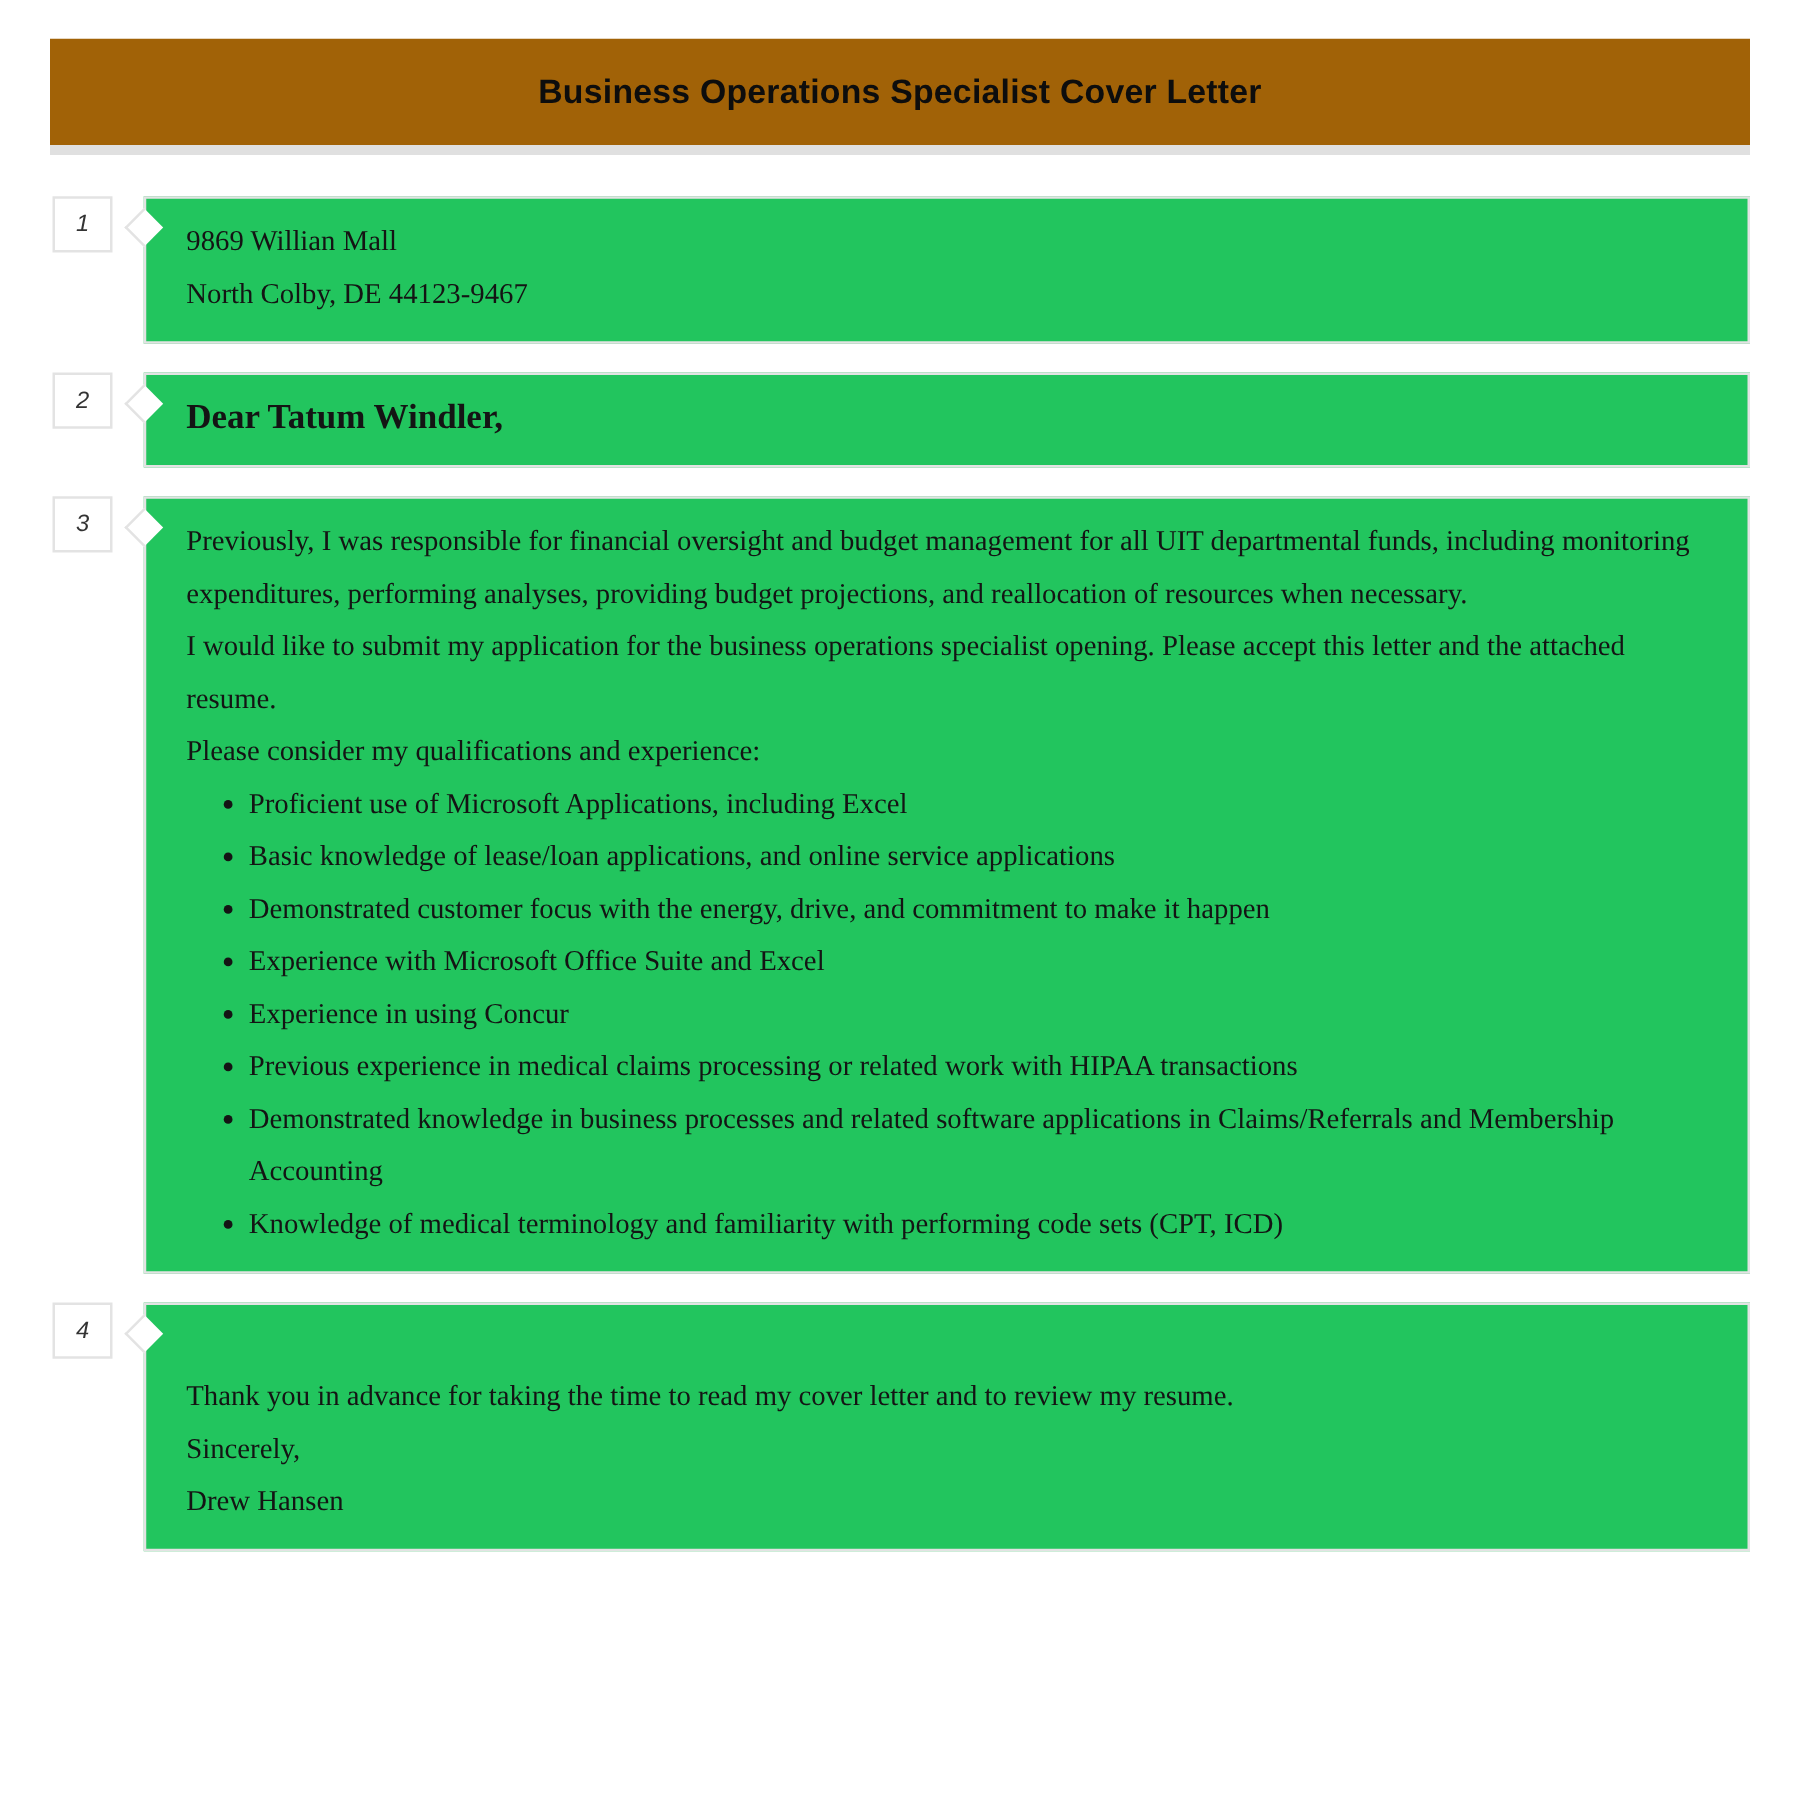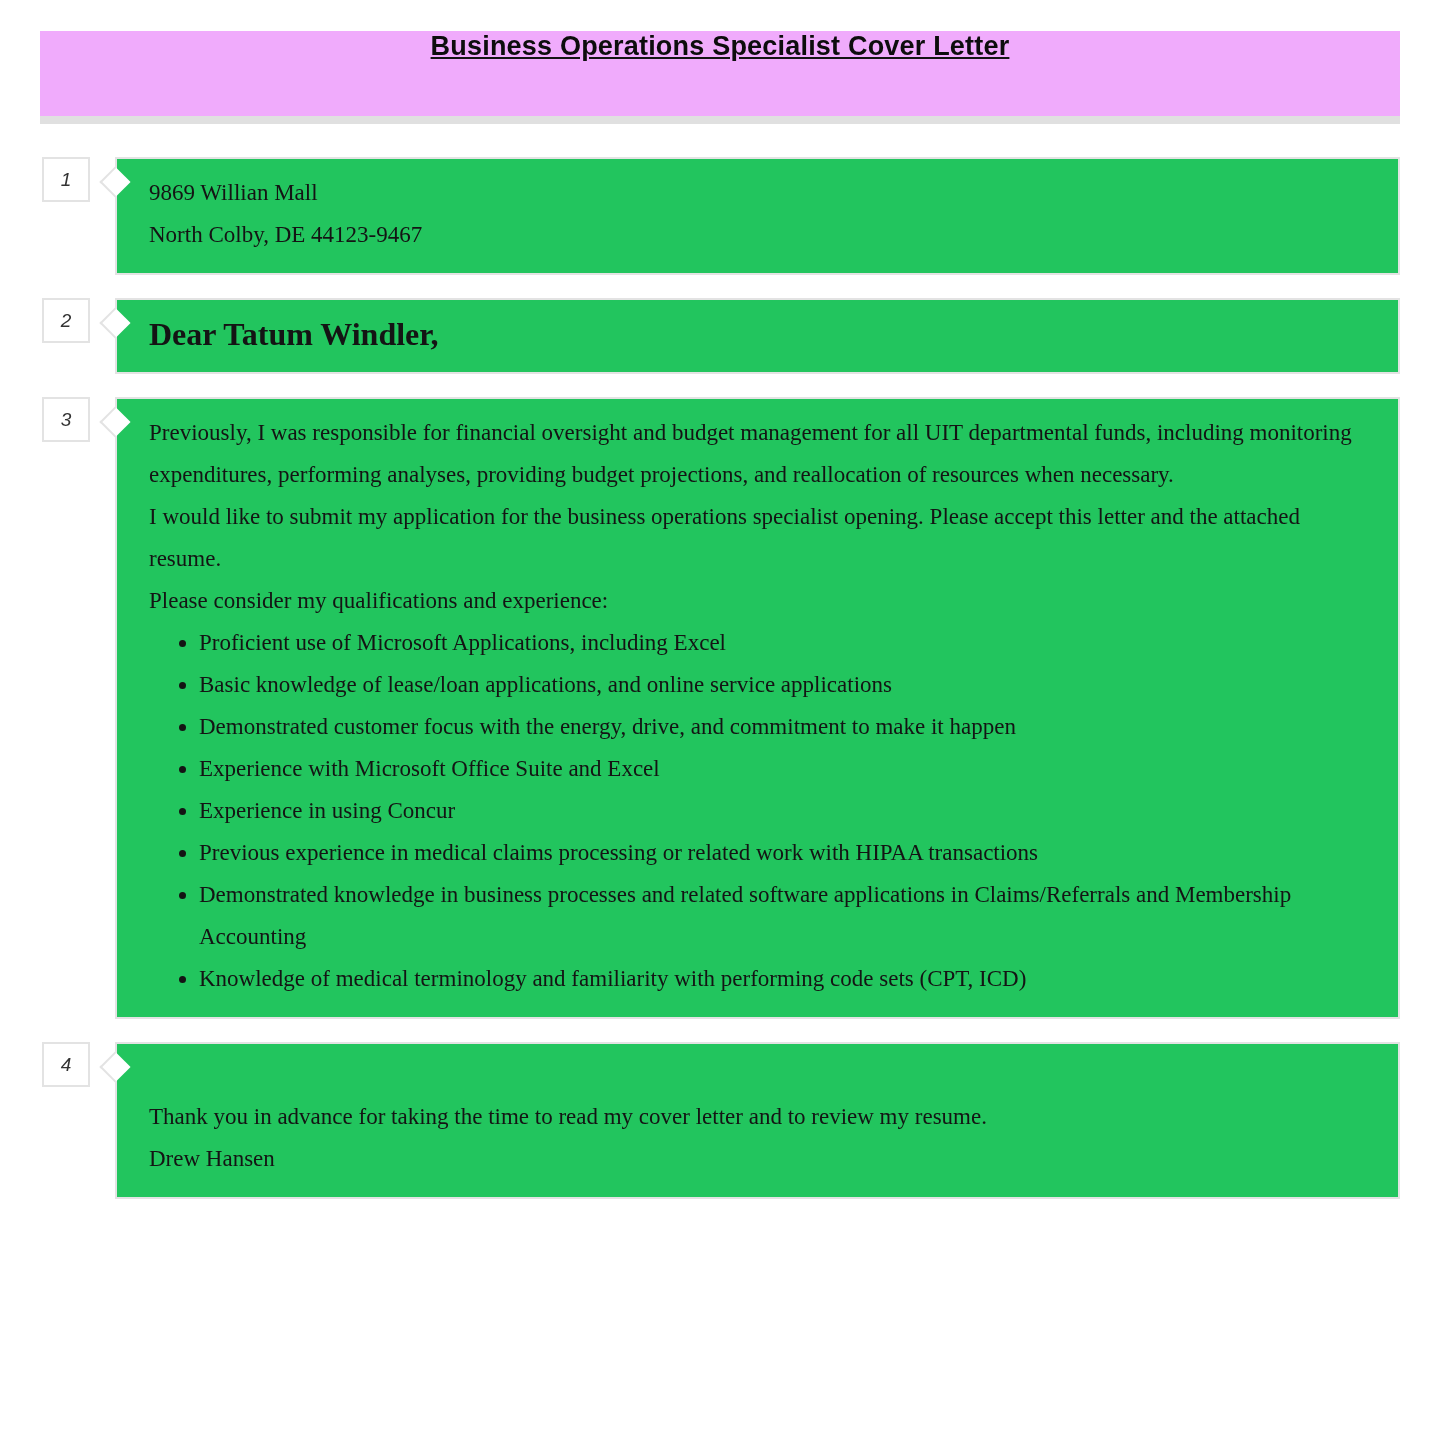--- a/index.html
+++ b/index.html
@@ -12,24 +12,24 @@
     width: 1440px;
     min-height: 1453px;
     font-family: "Liberation Serif", serif;
     color: #141414;
   }
 
   
   .header {
     margin: 31px 40px 0 40px;
     height: 85px;
-    background: #f0abfc;
+    background: #a16207;
     display: flex;
+    align-items: center;
     justify-content: center;
-    text-decoration: underline;
   }
   .header h1 {
     margin: 0;
     font-family: "Liberation Sans", sans-serif;
     font-size: 27px;
     font-weight: 700;
     color: #0d0d0d;
     letter-spacing: 0.2px;
   }
   .header-shadow {
@@ -83,21 +83,21 @@
     transform: rotate(45deg);
   }
 
   .stack > * + * { margin-top: 39px; }
   .content-box p { margin: 0; }
   .content-box .line { margin: 0; }
 
   .bold-line { font-weight: 400; }
   .salutation {
     font-weight: 700;
-    font-size: 32px;
+    font-size: 28px;
   }
 
   .content-box ul {
     margin: 0;
     padding-left: 50px;
     list-style: disc;
   }
   .content-box li {
     line-height: 42px;
   }
@@ -147,17 +147,18 @@
         <li>Knowledge of medical terminology and familiarity with performing code sets (CPT, ICD)</li>
       </ul>
     </div>
   </div>
 
   <div class="section">
     <div class="num-badge">4</div>
     <div class="content-box stack">
       <div class="notch"></div>
       <div class="bold-line">Thank you in advance for taking the time to read my cover letter and to review my resume.</div>
+      <div class="line">Sincerely,</div>
       <div class="line">Drew Hansen</div>
     </div>
   </div>
 
 </div>
 
 </body></html>

